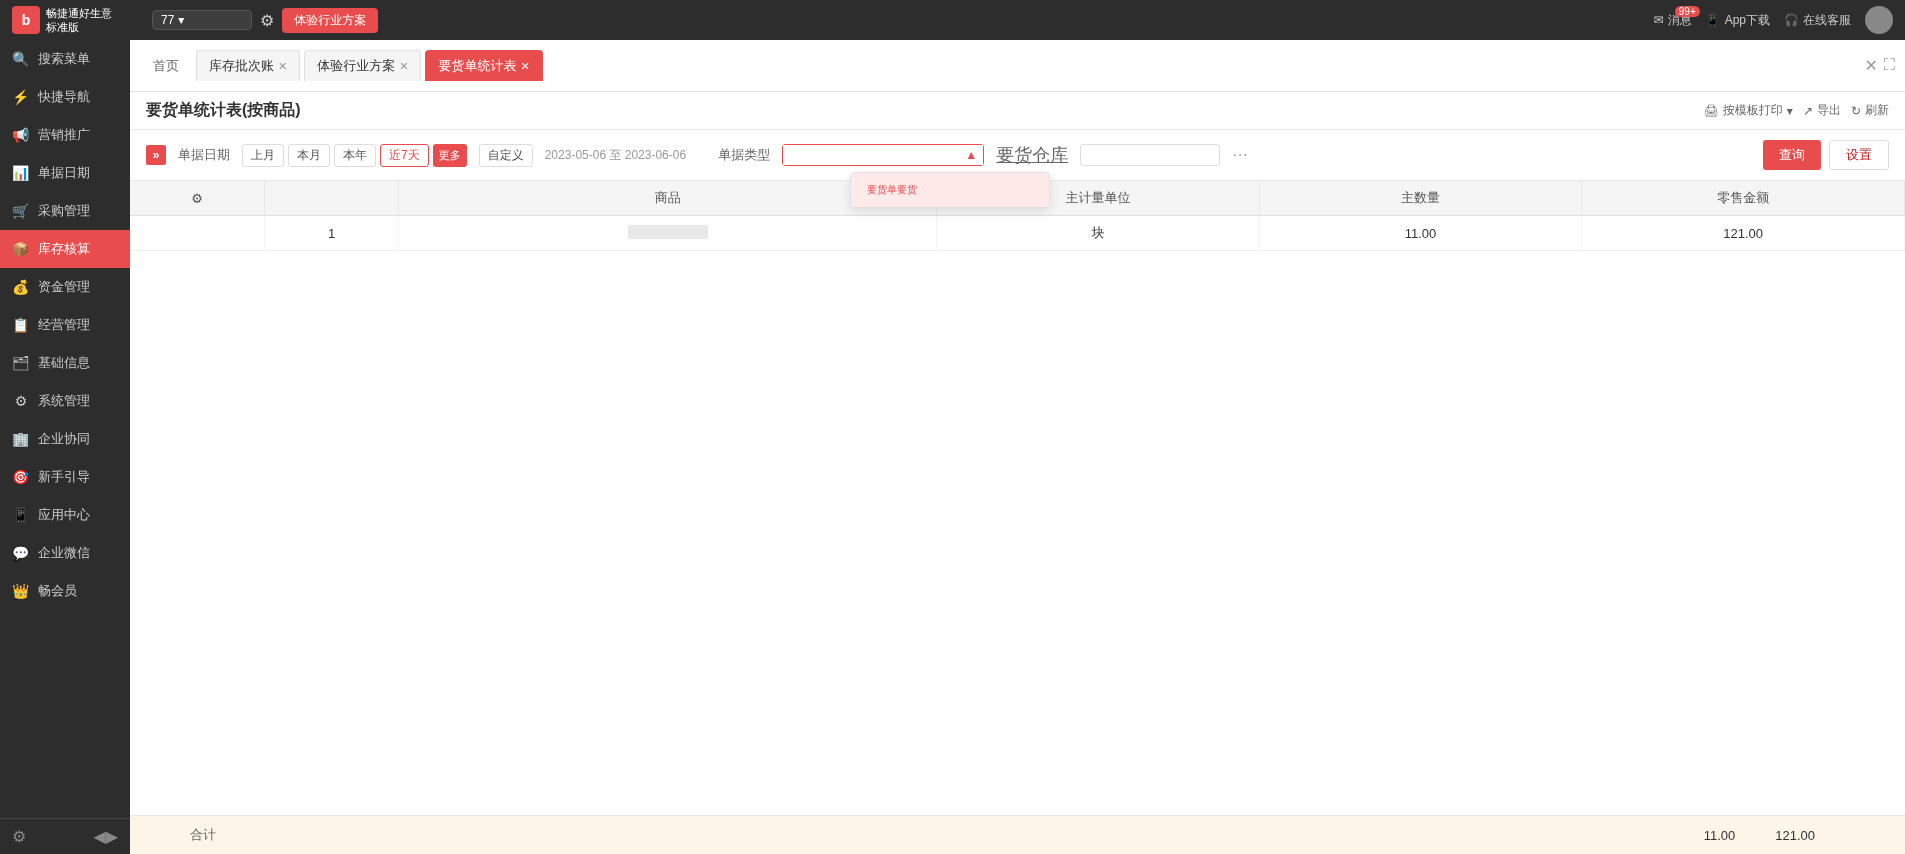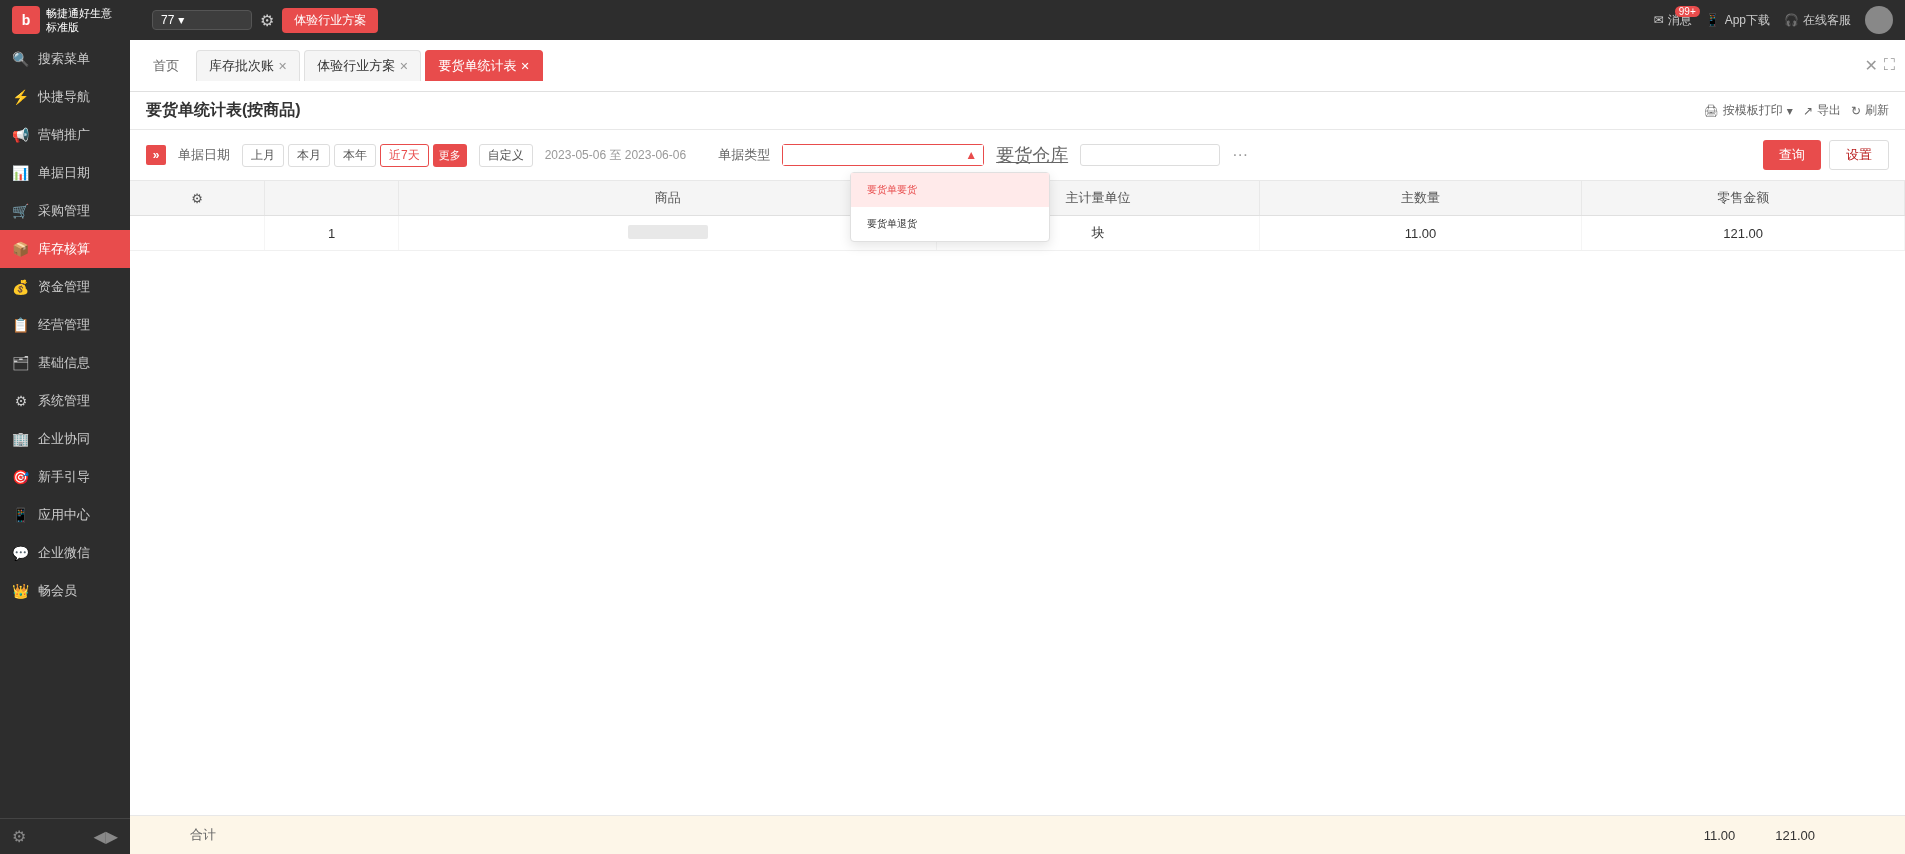--- a/index.html
+++ b/index.html
@@ -282,21 +282,20 @@
         <input class="filter-warehouse-input" type="text" style="">
         <span class="filter-more-btn">···</span>
 
         <div style="margin-left:auto; display:flex; gap:8px;">
           <button class="query-btn">查询</button>
           <button class="set-btn">设置</button>
         </div>
 
         <div class="dropdown-overlay">
           <div class="dropdown-item selected">要货单要货</div>
-          <div class="dropdown-item">要货单退货</div>
         </div>
       </div>
 
       <div class="table-area">
         <table>
           <thead>
             <tr>
               <th class="col-num">
                 <span>⚙</span>
               </th>

